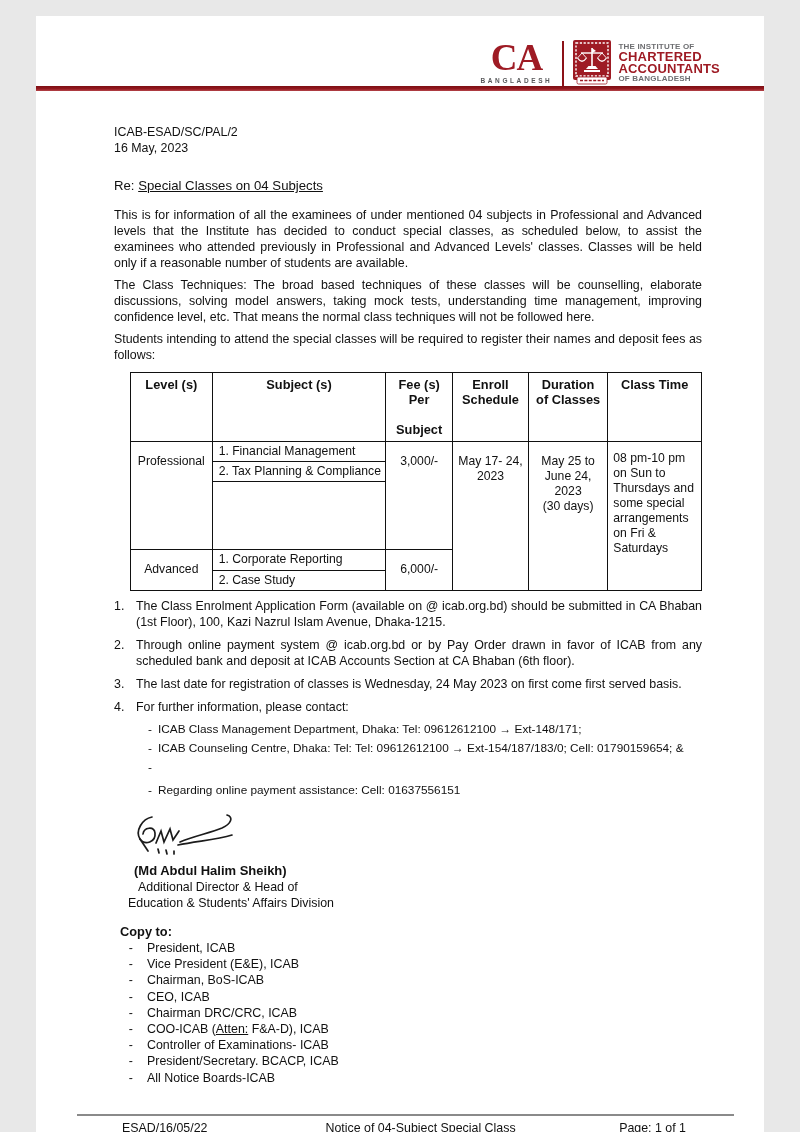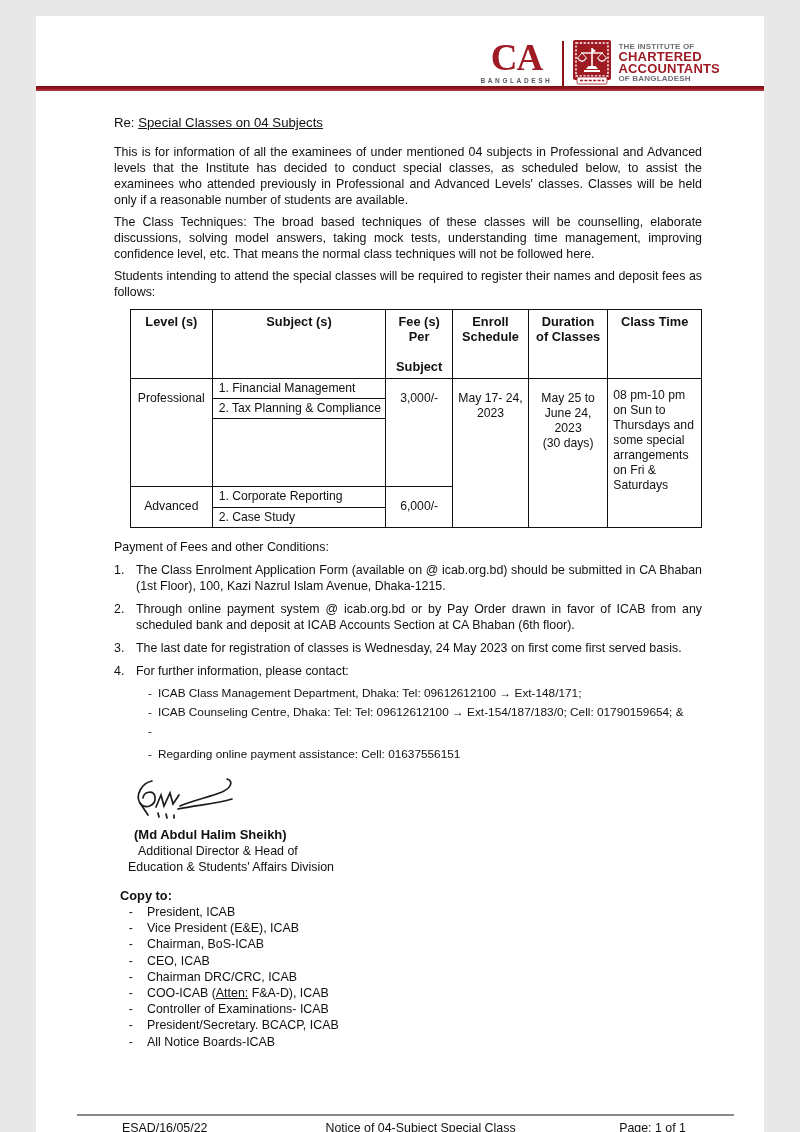--- a/index.html
+++ b/index.html
@@ -114,20 +114,22 @@
         <div class="inst-big">CHARTERED</div>
         <div class="inst-big">ACCOUNTANTS</div>
         <div class="inst-small">OF BANGLADESH</div>
       </div>
     </div>
     <div class="red-rule"></div>
   </div>
 
   <div class="content">
 
+    <div class="refline">ICAB-ESAD/SC/PAL/2</div>
+    <div>16 May, 2023</div>
 
 
     <div class="subject"><span class="b">Re: </span><span class="b u">Special Classes on 04 Subjects</span></div>
 
     <div class="para">This is for information of all the examinees of under mentioned 04 subjects in Professional and Advanced levels that the Institute has decided to conduct special classes, as scheduled below, to assist the examinees who attended previously in Professional and Advanced Levels' classes. Classes will be held only if a reasonable number of students are available.</div>
     <div class="para"><span class="b">The Class Techniques</span><span>: The broad based techniques of these classes will be counselling, elaborate discussions, solving model answers, taking mock tests, understanding time management, improving confidence level, etc. That means the </span><span class="b">normal class techniques will not be followed here</span><span>.</span></div>
     <div class="para">Students intending to attend the special classes will be required to register their names and deposit fees as follows:</div>
 
     <table class="sched">
       <colgroup>
@@ -173,21 +175,20 @@
         <td class="c" rowspan="2">Advanced</td>
         <td class="l">1. Corporate Reporting</td>
         <td class="c fee2" rowspan="2">6,000/-</td>
       </tr>
       <tr style="height:19px">
         <td class="l">2. Case Study</td>
       </tr>
     </tbody>
       </table>
 
-    <div class="cond-head">Payment of Fees and other Conditions:</div>
 
     <div class="olist">
       <div class="oitem">
         <span class="onum">1.</span>
         <span class="otext"><span>The Class Enrolment Application Form (available on @ icab.org.bd) should be submitted in CA Bhaban (1st Floor), 100, Kazi Nazrul Islam Avenue, Dhaka-1215.</span></span>
       </div>
       <div class="oitem">
         <span class="onum">2.</span>
         <span class="otext"><span>Through </span><span class="b">online payment system</span><span> @ icab.org.bd or by Pay Order drawn in favor of </span><span class="b">ICAB</span><span> from any scheduled bank and deposit at ICAB Accounts Section at CA Bhaban (6th floor).</span></span>
       </div>

